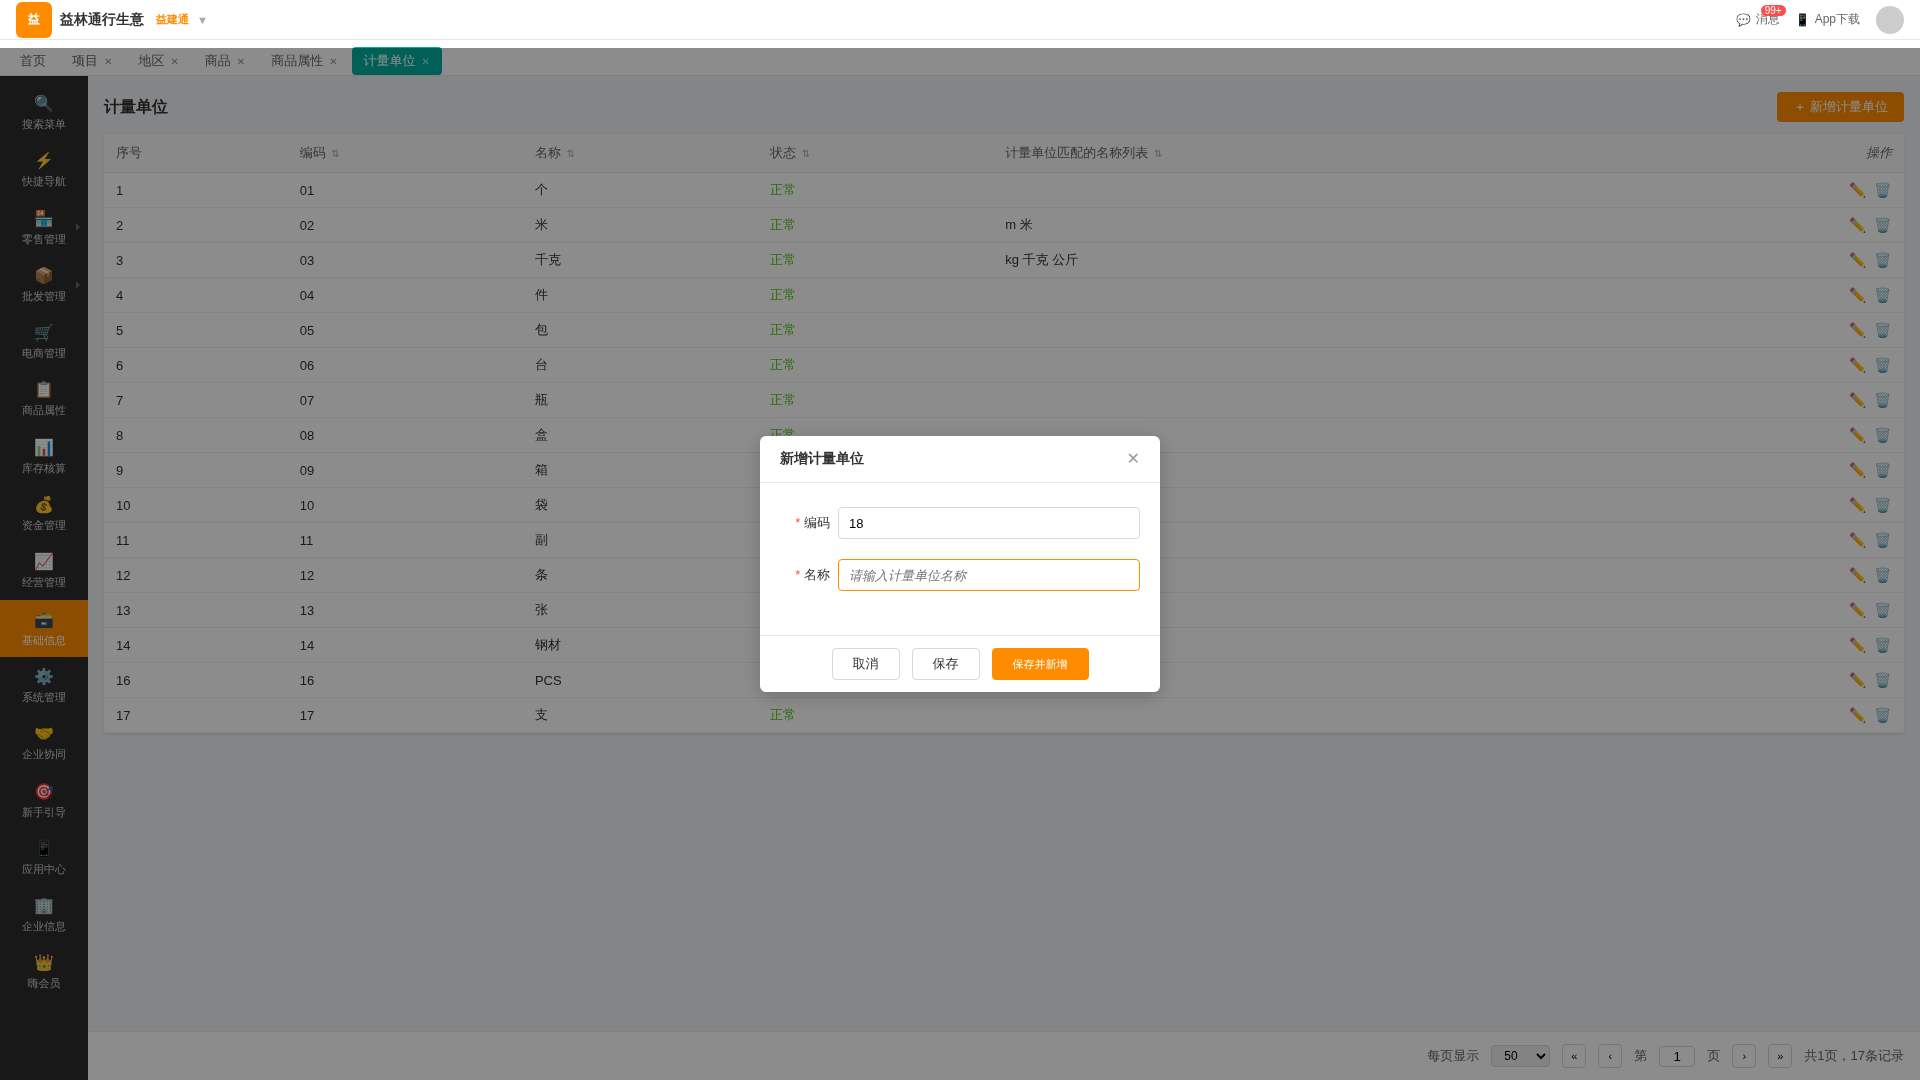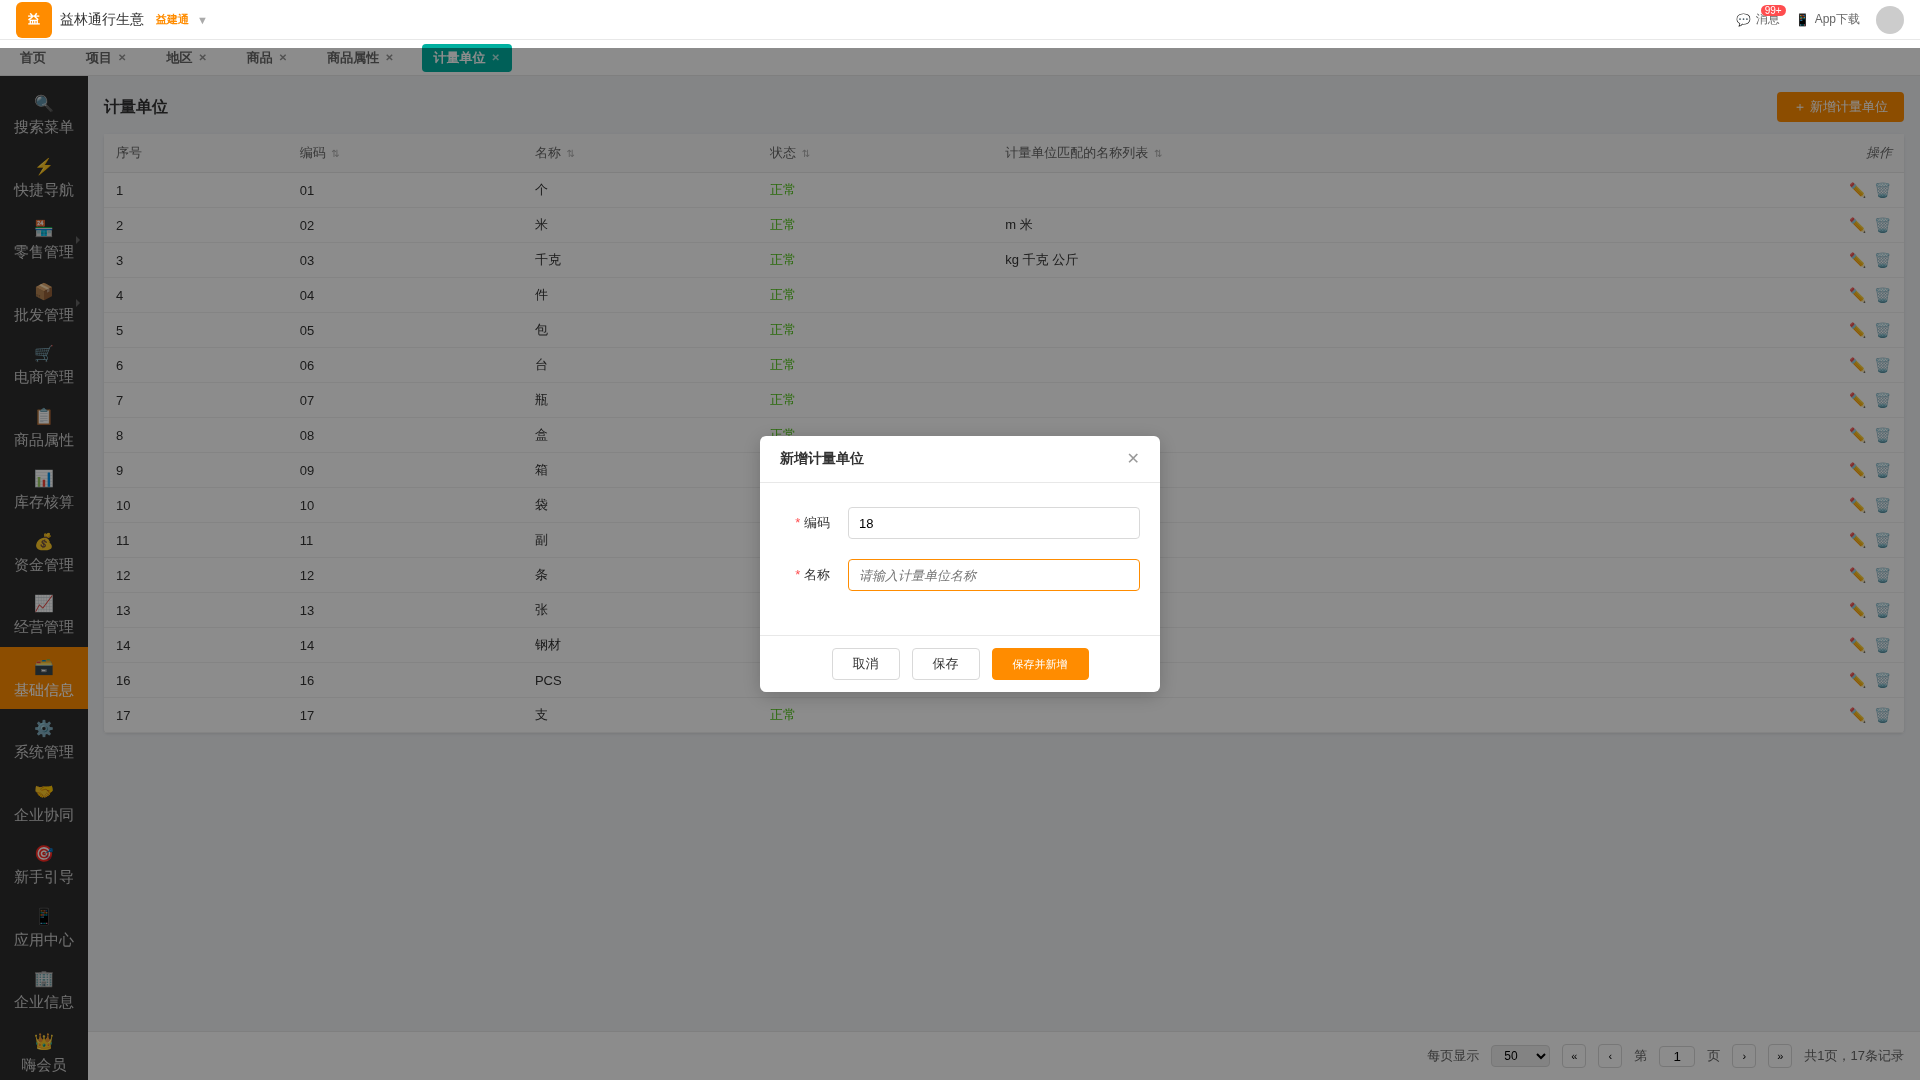--- a/index.html
+++ b/index.html
@@ -25,21 +25,21 @@
       height: 36px;
       background: #ff8c00;
       border-radius: 6px;
       display: flex;
       align-items: center;
       justify-content: center;
       color: white;
       font-weight: bold;
       font-size: 12px;
     }
-    .logo-text { font-size: 14px; font-weight: normal; color: #333; }
+    .logo-text { font-size: 14px; font-weight: bold; color: #333; }
     .header-right {
       display: flex;
       align-items: center;
       gap: 16px;
     }
     .header-btn {
       display: flex;
       align-items: center;
       gap: 4px;
       font-size: 12px;
@@ -65,25 +65,24 @@
       background: #ddd;
       border-radius: 50%;
       overflow: hidden;
     }
 
     
     .tab-bar {
       height: 36px;
       background: #fff;
       display: flex;
-      align-items: center;
+      align-items: flex-end;
       padding: 0 8px;
       border-bottom: 1px solid #e8e8e8;
-      gap: 16px;
-      font-weight: bold;
+      gap: 2px;
     }
     .tab-item {
       height: 28px;
       padding: 0 12px;
       display: flex;
       align-items: center;
       gap: 6px;
       border-radius: 4px;
       cursor: pointer;
       font-size: 13px;
@@ -132,21 +131,21 @@
       position: absolute;
       right: 4px;
       top: 50%;
       transform: translateY(-50%);
       border: 4px solid transparent;
       border-left-color: #666;
     }
     .sidebar-icon {
       font-size: 16px;
     }
-    .sidebar-label { font-size: 15px; text-align: center; line-height: 1.3; }
+    .sidebar-label { font-size: 11px; text-align: center; line-height: 1.3; }
 
     
     .content-area {
       flex: 1;
       display: flex;
       flex-direction: column;
       background: #f0f2f5;
       overflow: hidden;
     }
     .page-content {
@@ -286,21 +285,21 @@
       font-size: 16px;
       line-height: 1;
     }
     .modal-body {
       padding: 24px 20px;
     }
     .form-row {
       display: flex;
       align-items: center;
       margin-bottom: 20px;
-      gap: 18px;
+      gap: 8px;
     }
     .form-label {
       width: 50px;
       text-align: right;
       color: #333;
       font-size: 13px;
       flex-shrink: 0;
     }
     .form-required { color: #ff4d4f; }
     .form-input {

